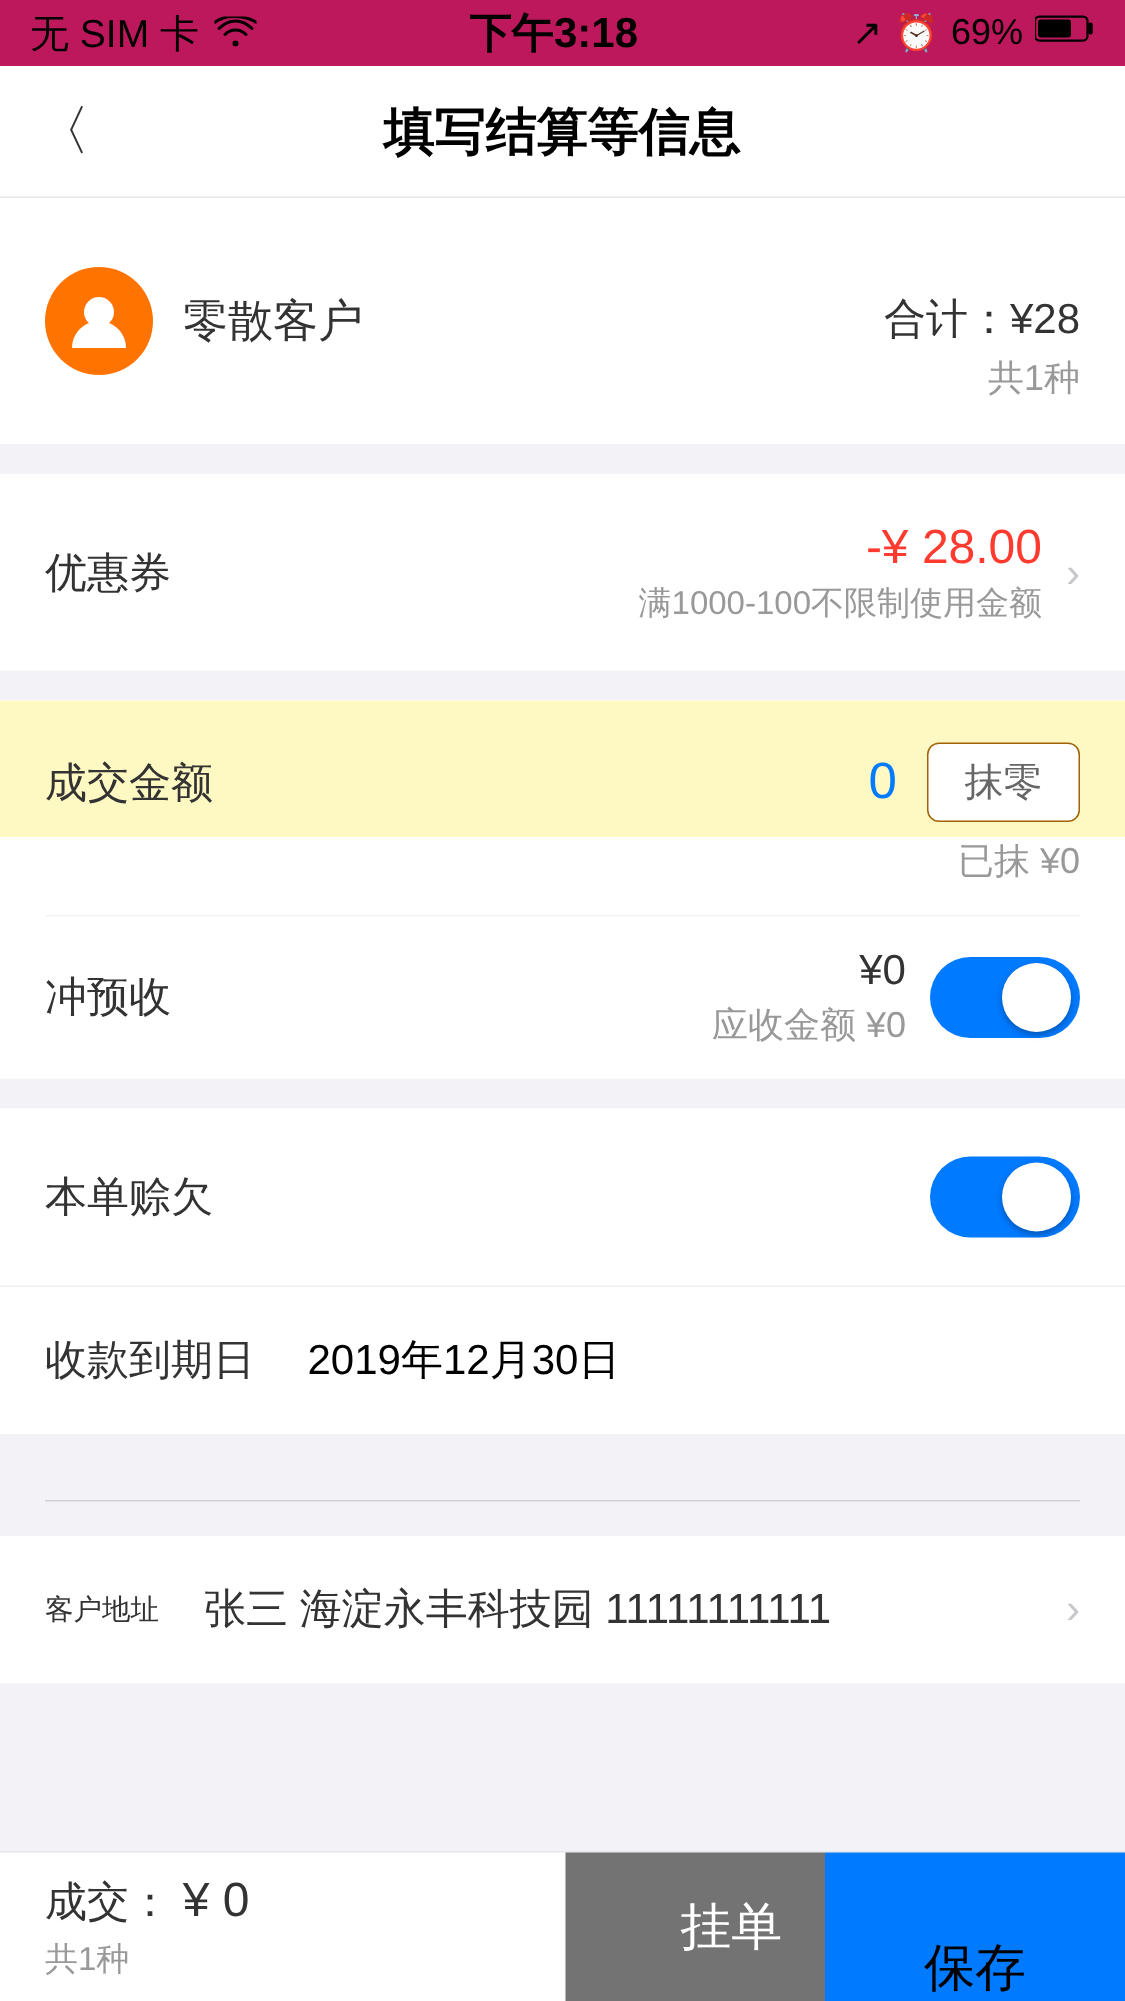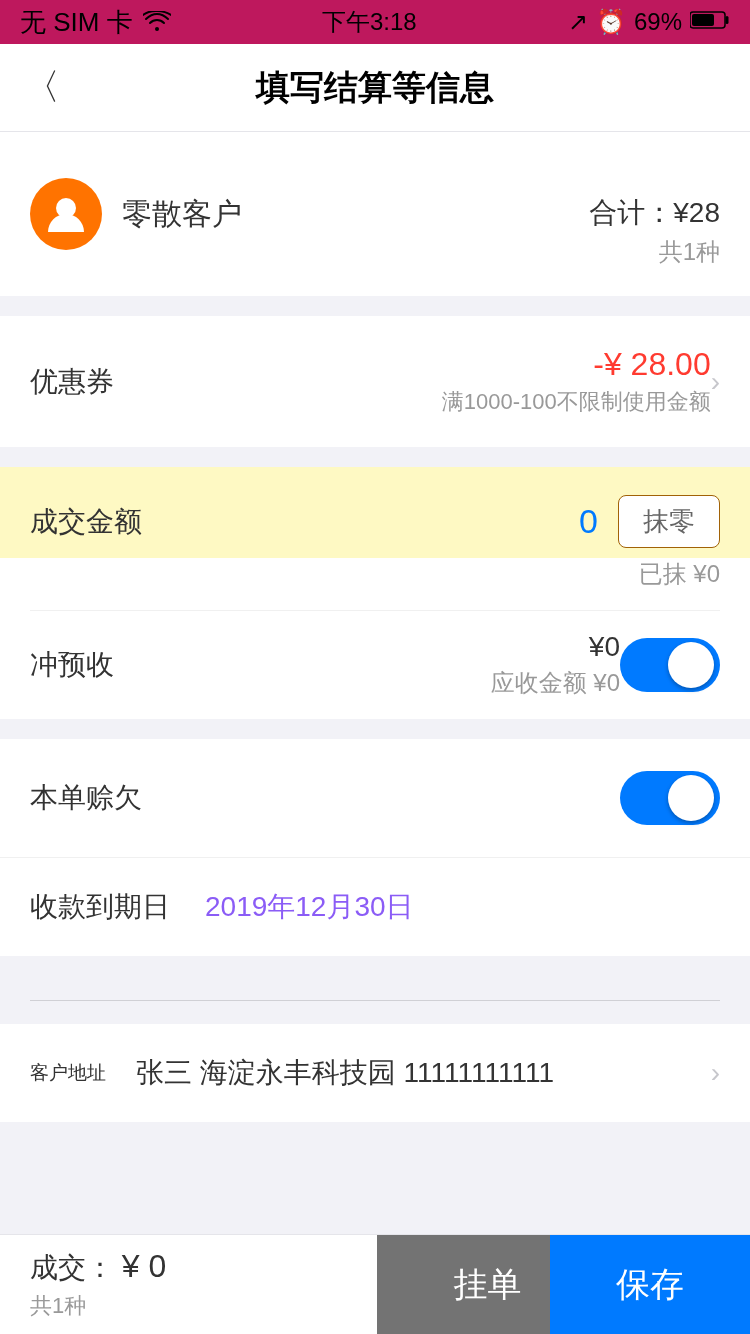--- a/index.html
+++ b/index.html
@@ -119,21 +119,21 @@
       background: #fff;
     }
     .form-row:last-child { border-bottom: none; }
     .label {
       font-size: 28px;
       color: #333;
     }
     .value-group {
       display: flex;
       align-items: center;
-      gap: 0;
+      gap: 16px;
     }
     .coupon-value {
       text-align: right;
     }
     .coupon-discount {
       font-size: 32px;
       color: #ff3b30;
       font-weight: 500;
     }
     .coupon-desc {
@@ -253,21 +253,21 @@
       padding: 30px;
       background: #fff;
     }
     .due-label {
       font-size: 28px;
       color: #333;
       margin-right: 35px;
     }
     .due-date {
       font-size: 28px;
-      color: #8b5cf6;
+      color: #000000;
     }
 
     
     .address-section {
       background: #fff;
       margin-bottom: 20px;
     }
     .address-row {
       display: flex;
       align-items: center;
@@ -327,24 +327,24 @@
       color: #fff;
       font-weight: 500;
       cursor: pointer;
       padding-left: 48px;
     }
     .btn-save {
       width: 200px;
       height: 100px;
       background: #007aff;
       display: flex;
-      align-items: center;
+      align-items: flex-end;
       justify-content: center;
       font-size: 34px;
-      color: #ffffff;
+      color: #000000;
       font-weight: 500;
       cursor: pointer;
     }
 
     
     .bottom-spacer { height: 100px; }
   </style>
 </head>
 <body>
 
@@ -353,21 +353,21 @@
     <span>无 SIM 卡</span>
     <span>
       <svg width="28" height="20" viewBox="0 0 28 20" fill="none">
         <path d="M14 16a2 2 0 1 1 0 4 2 2 0 0 1 0-4z" fill="#000"></path>
         <path d="M7 12c1.9-1.9 4.5-3 7-3s5.1 1.1 7 3" stroke="#000" stroke-width="2" fill="none" stroke-linecap="round"></path>
         <path d="M3 8C6.4 4.7 10 3 14 3s7.6 1.7 11 5" stroke="#000" stroke-width="2" fill="none" stroke-linecap="round"></path>
         <path d="M0 4C4 0.8 8.8-0.2 14 0c5.2.2 10 1.2 14 4" stroke="#000" stroke-width="2" fill="none" stroke-linecap="round"></path>
       </svg>
     </span>
   </div>
-  <span style="font-size:24px;font-weight:400;">下午3:18</span>
+  <span style="font-size:28px;font-weight:700;">下午3:18</span>
   <div class="status-right">
     <span>↗</span>
     <span>⏰</span>
     <span>69%</span>
     <span>
       <svg width="40" height="20" viewBox="0 0 40 20">
         <rect x="0" y="2" width="35" height="16" rx="3" ry="3" fill="none" stroke="#000" stroke-width="1.5"></rect>
         <rect x="35.5" y="6" width="3" height="8" rx="1.5" fill="#000"></rect>
         <rect x="2" y="4" width="22" height="12" rx="2" fill="#000"></rect>
       </svg>

